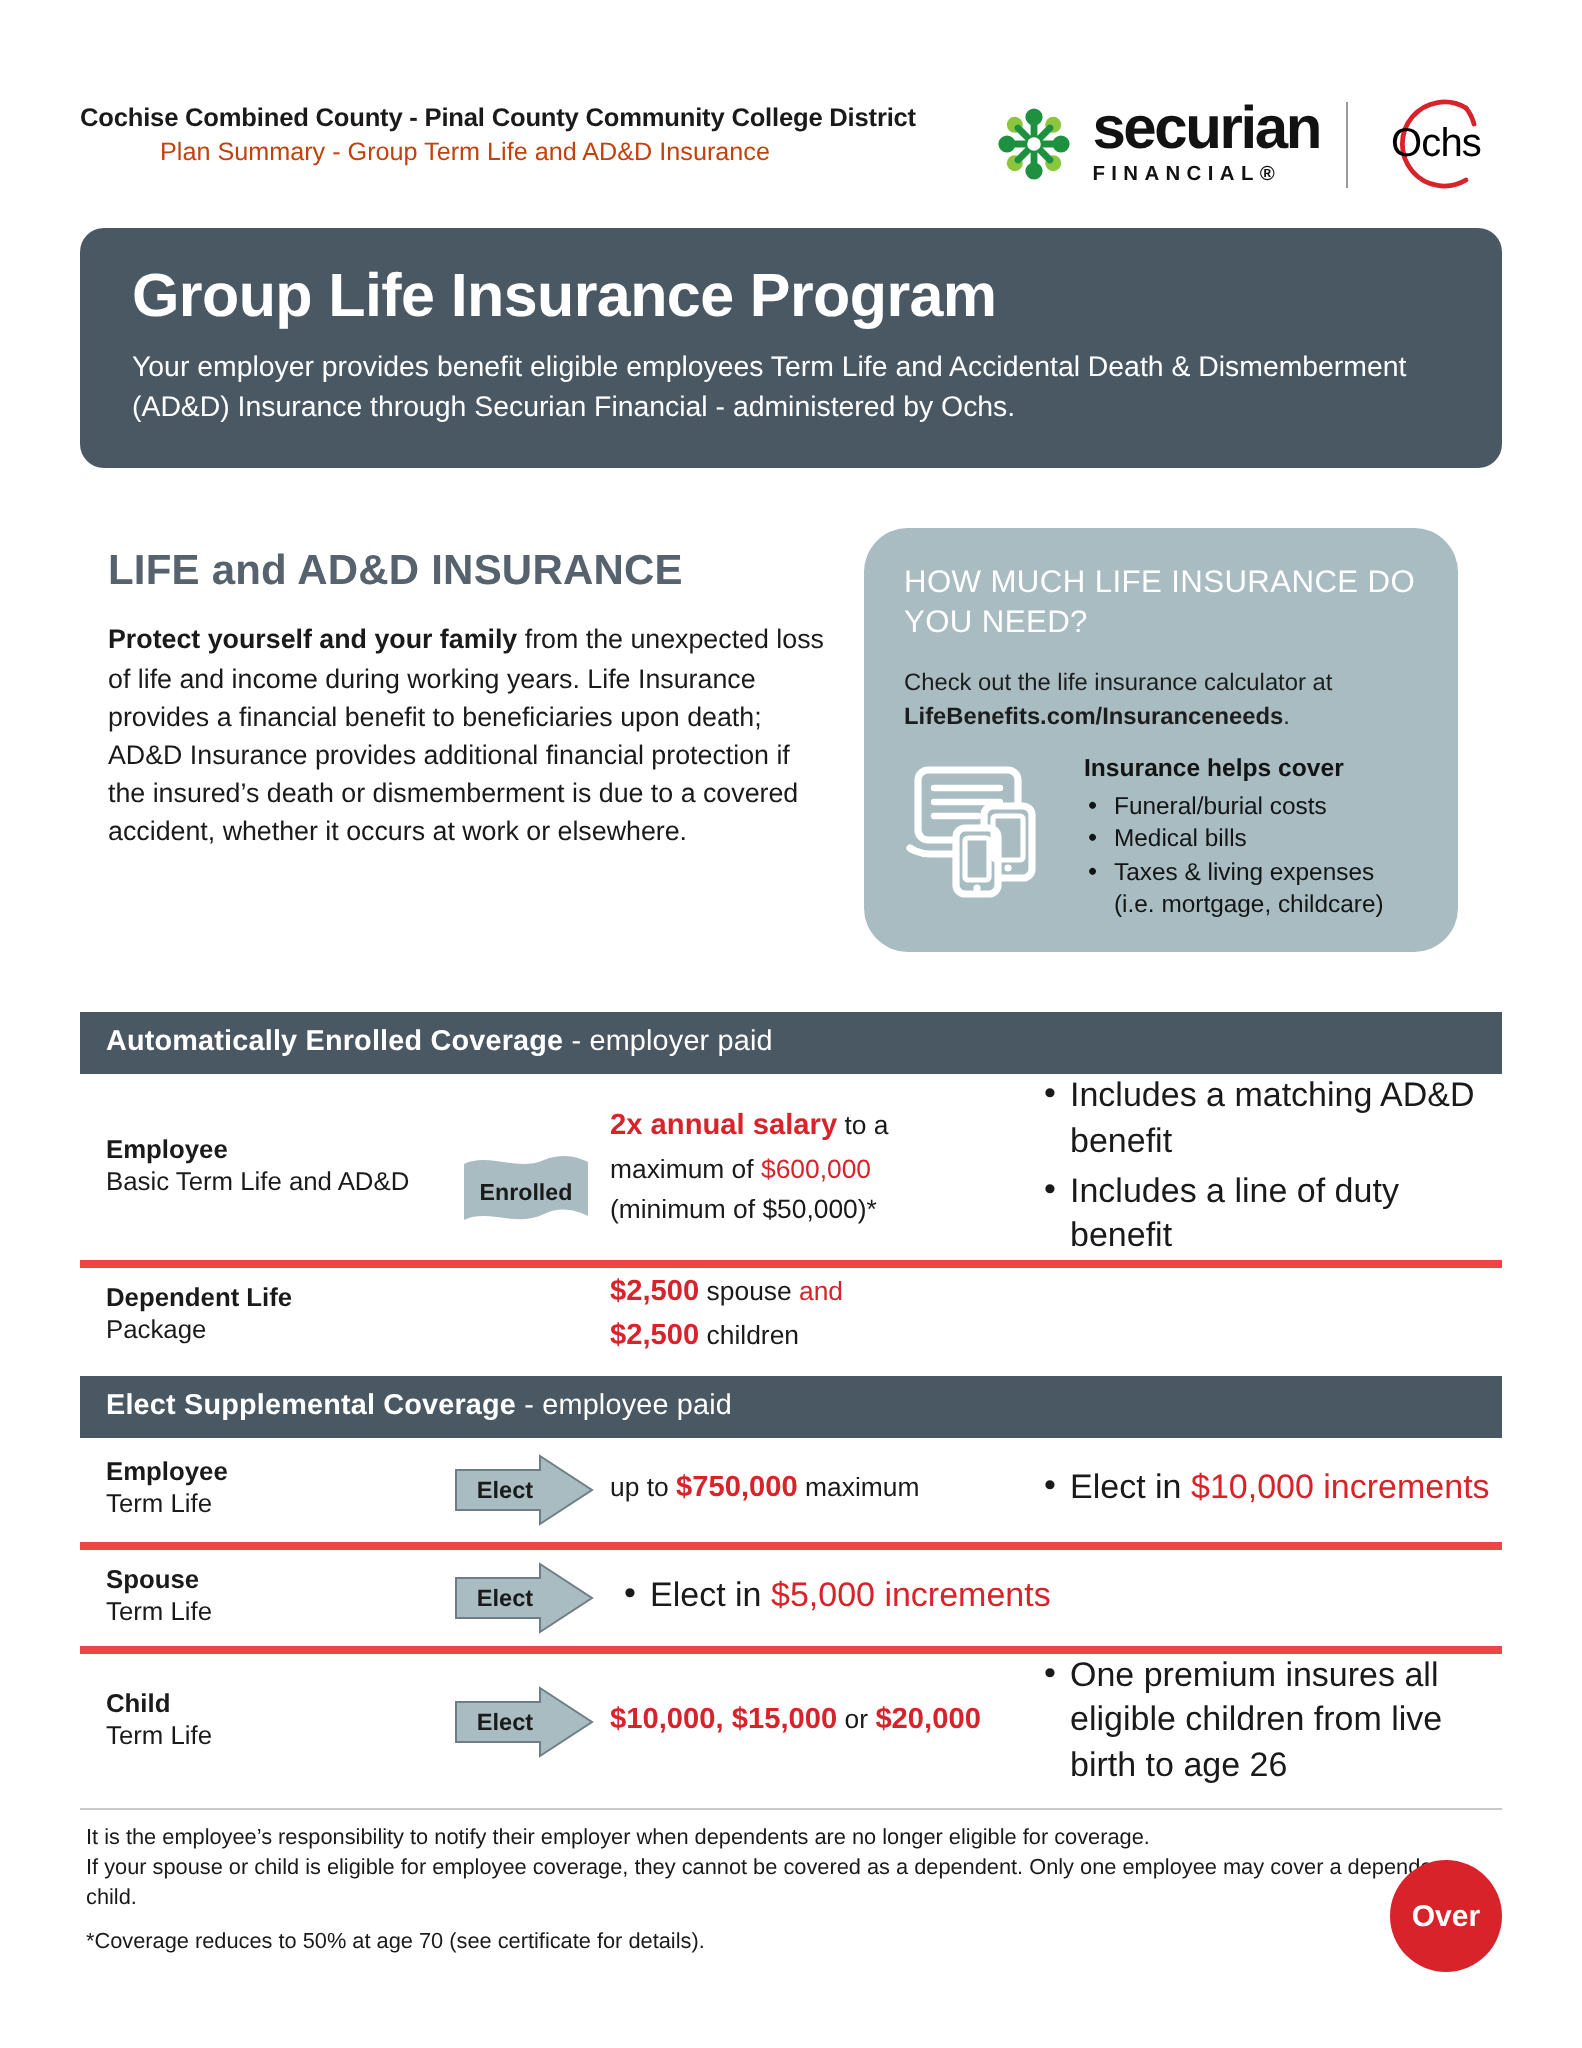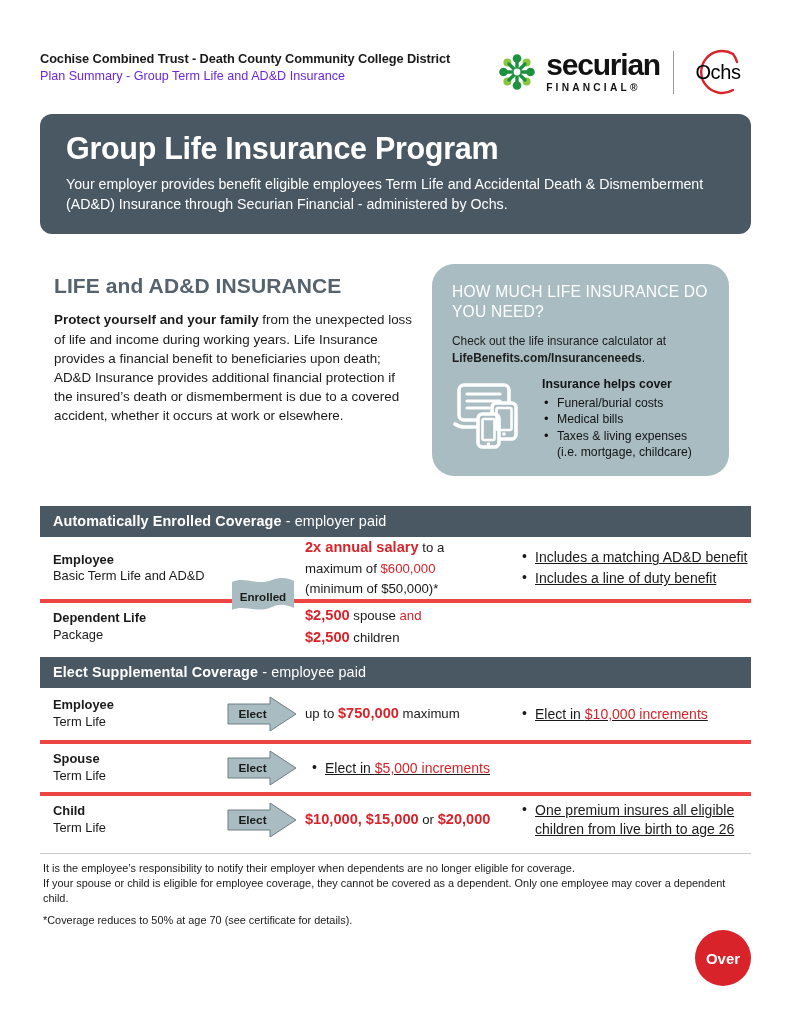--- a/index.html
+++ b/index.html
@@ -9,21 +9,21 @@
     font-family: "Liberation Sans", sans-serif;
     color: #1a1a1a;
     overflow: hidden;
   }
   .page { position: relative; width: 791px; height: 1024px; padding: 0 40px; }
 
   
   .topbar { display: flex; justify-content: space-between; align-items: flex-start; padding-top: 46px; }
   .org-block { padding-top: 4px; }
   .org-name { font-size: 12.8px; font-weight: bold; letter-spacing: -0.1px; line-height: 1.35; }
-  .org-sub  { font-size: 12.6px; color: #6d28d9; line-height: 1.45; }
+  .org-sub  { font-size: 12.6px; color: #c2410c; line-height: 1.45; margin-left: 40px; }
 
   .logo-wrap { display: flex; align-items: center; gap: 13px; padding-right: 2px; }
   .securian-lockup { display: flex; align-items: center; gap: 9px; }
   .sec-text { line-height: 1; }
   .sec-word { font-size: 30px; font-weight: bold; letter-spacing: -1.2px; color: #121212; display: block; }
   .sec-sub { font-size: 10.2px; font-weight: bold; letter-spacing: 3.2px; color: #121212; display: block; margin-top: 3px; }
   .logo-divider { width: 1px; height: 43px; background: #9a9a9a; }
   .ochs-mark { position: relative; width: 62px; height: 52px; display: flex; align-items: center; justify-content: center; }
   .ochs-word { position: relative; font-size: 20px; letter-spacing: -0.4px; color: #000000; z-index: 2; }
 
@@ -68,21 +68,21 @@
   .row + .row { border-top: 4px solid #ef4444; }
   .row-label { width: 180px; padding-left: 13px; flex: 0 0 auto; }
   .row-label .t1 { font-size: 12.9px; font-weight: bold; line-height: 1.25; }
   .row-label .t2 { font-size: 12.9px; line-height: 1.3; }
   .row-badge { width: 85px; flex: 0 0 auto; display: flex; justify-content: center; }
   .row-amount { width: 210px; flex: 0 0 auto; font-size: 13.2px; line-height: 1.5; }
   .row-amount .big { font-size: 14.6px; font-weight: bold; color: #d8232a; }
   .row-amount .red { color: #d8232a; }
   .row-notes { flex: 1 1 auto; padding-left: 6px; }
   .row-notes ul { list-style: none; }
-  .row-notes li { position: relative; padding-left: 14px; font-size: 14px; line-height: 1.33; text-decoration: underline; }
+  .row-notes li { position: relative; padding-left: 14px; font-size: 17px; line-height: 1.33; }
   .row-notes li + li { margin-top: 2px; }
   .row-notes li::before { content: "\2022"; position: absolute; left: 1px; top: -1px; }
   .row-notes .red { color: #d8232a; }
 
   
   .badge-flag { position: relative; width: 70px; height: 42px; }
   .badge-flag span {
     position: absolute; inset: 0; display: flex; align-items: center; justify-content: center;
     font-size: 11.6px; font-weight: bold; color: #1a1a1a;
   }
@@ -108,21 +108,21 @@
     font-size: 15px; font-weight: bold;
   }
 </style>
 </head>
 <body>
 
 <div class="page">
 
   <div class="topbar">
     <div class="org-block">
-      <div class="org-name">Cochise Combined Trust - Death County Community College District</div>
+      <div class="org-name">Cochise Combined County - Pinal County Community College District</div>
       <div class="org-sub">Plan Summary - Group Term Life and AD&amp;D Insurance</div>
     </div>
 
     <div class="logo-wrap">
       <div class="securian-lockup">
         <svg width="40" height="40" viewBox="0 0 40 40">
           <g fill="#1e9140">
             <circle cx="20" cy="6.5" r="4.3"></circle>
             <circle cx="20" cy="33.5" r="4.3"></circle>
             <circle cx="6.5" cy="20" r="4.3"></circle>

